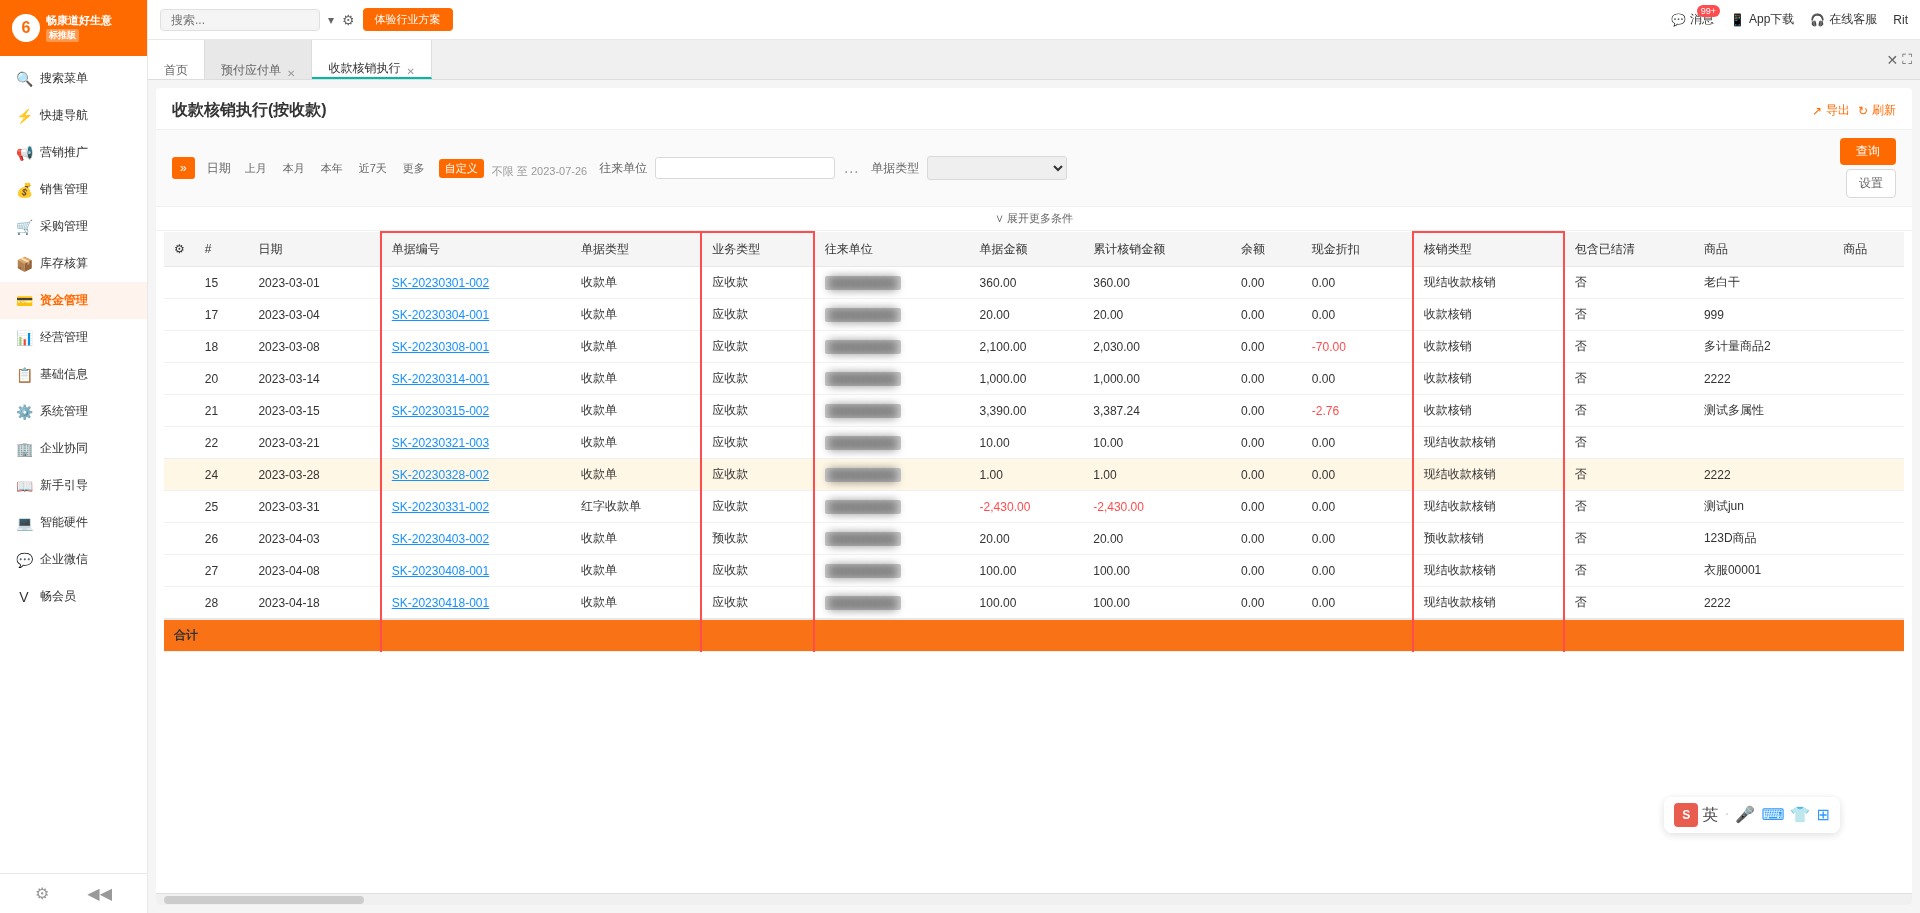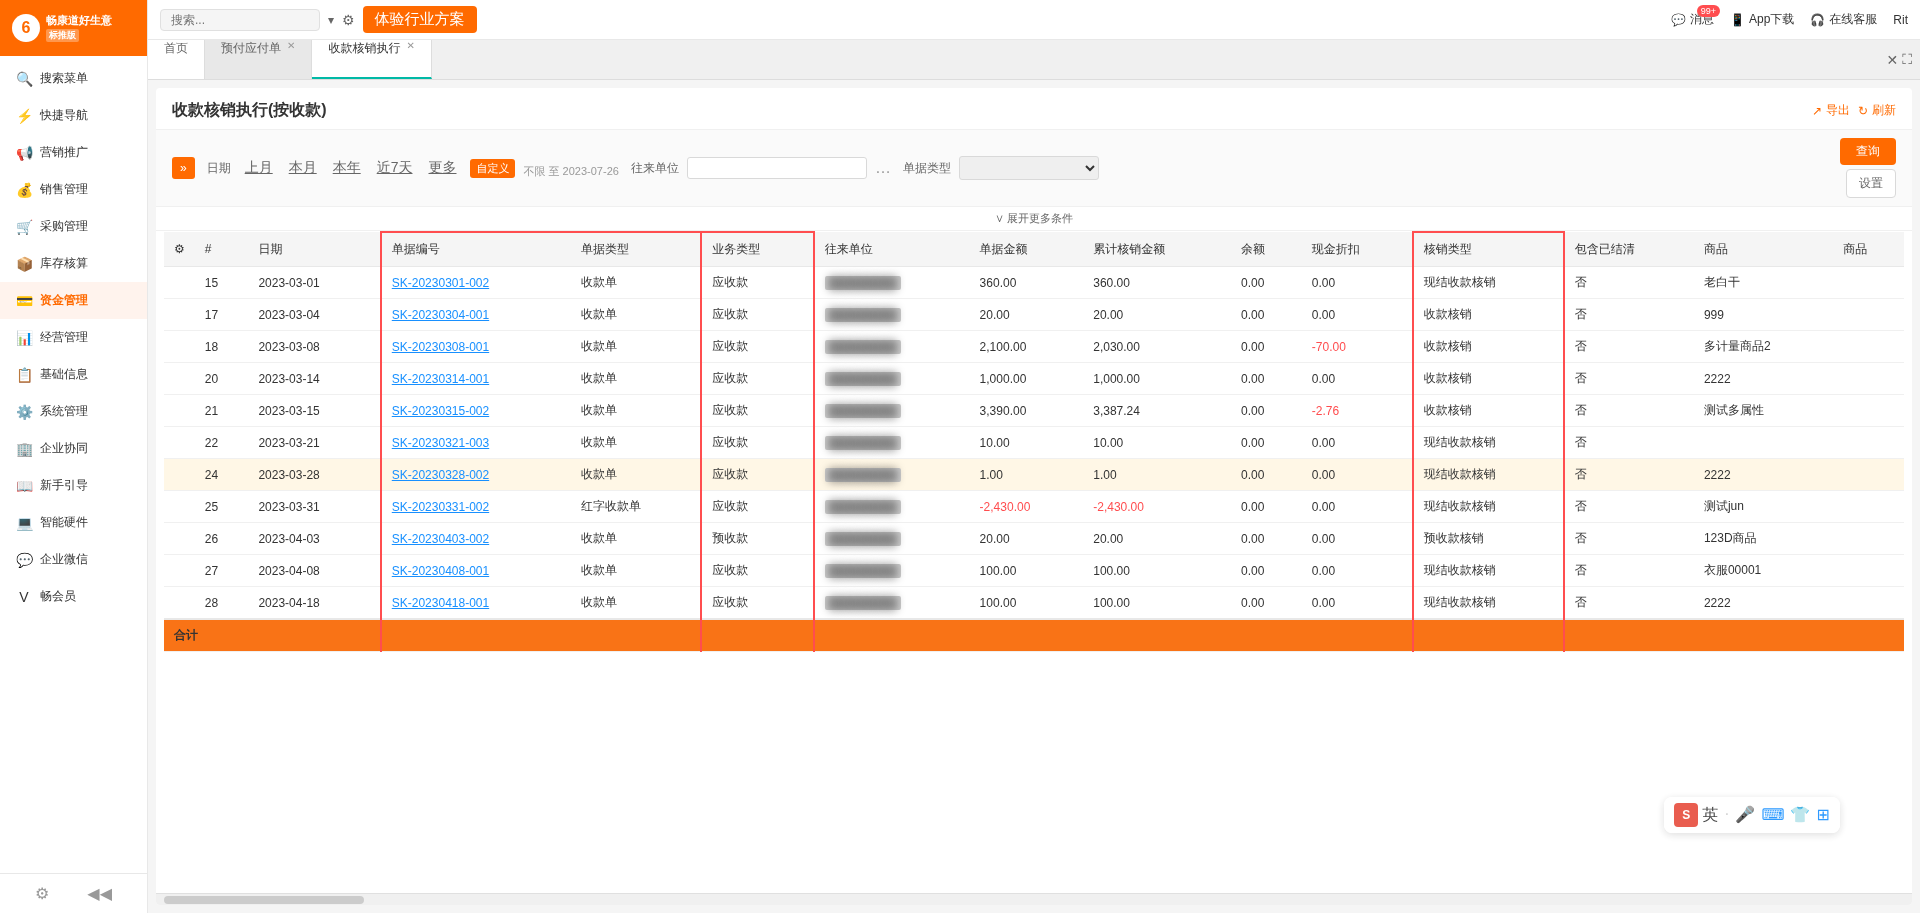--- a/index.html
+++ b/index.html
@@ -19,28 +19,28 @@
     .sidebar-bottom .icon-btn { cursor: pointer; color: #999; font-size: 16px; }
 
     
     .main { flex: 1; display: flex; flex-direction: column; overflow: hidden; }
 
     
     .topbar { height: 40px; background: #fff; border-bottom: 1px solid #e8e8e8; display: flex; align-items: center; padding: 0 12px; gap: 8px; }
     .topbar-search { background: #f5f5f5; border: 1px solid #e0e0e0; border-radius: 4px; padding: 3px 10px; font-size: 12px; width: 160px; color: #999; }
     .topbar-dropdown { color: #666; cursor: pointer; font-size: 12px; }
     .topbar-gear { color: #666; cursor: pointer; font-size: 14px; }
-    .topbar-btn { background: #ff6a00; color: #fff; border: none; border-radius: 4px; padding: 4px 12px; font-size: 15px; cursor: pointer; }
+    .topbar-btn { background: #ff6a00; color: #fff; border: none; border-radius: 4px; padding: 4px 12px; font-size: 11px; cursor: pointer; }
     .topbar-right { display: flex; align-items: center; gap: 16px; margin-left: auto; }
     .topbar-right-item { display: flex; align-items: center; gap: 4px; color: #333; font-size: 12px; cursor: pointer; position: relative; }
     .badge { background: #ff4d4f; color: #fff; border-radius: 10px; font-size: 9px; padding: 1px 4px; position: absolute; top: -6px; right: -6px; }
 
     
     .tabbar { height: 40px; background: #f0f0f0; display: flex; align-items: stretch; border-bottom: 1px solid #ddd; }
-    .tab { display: flex; align-items: flex-start; padding: 0 16px; gap: 6px; cursor: pointer; font-size: 12px; color: #666; border-right: 1px solid #ddd; background: #e8e8e8; }
+    .tab { display: flex; align-items: flex-end; padding: 0 16px; gap: 6px; cursor: pointer; font-size: 12px; color: #666; border-right: 1px solid #ddd; background: #e8e8e8; }
     .tab.active { background: #fff; color: #333; font-weight: 500; border-bottom: 2px solid #00b9a6; }
     .tab .tab-close { color: #999; font-size: 10px; cursor: pointer; }
     .tab-home { background: #fff; }
     .tabbar-actions { margin-left: auto; display: flex; align-items: center; gap: 4px; padding: 0 8px; }
     .tabbar-action-btn { color: #666; cursor: pointer; font-size: 14px; background: none; border: none; }
 
     
     .page-content { flex: 1; overflow: hidden; display: flex; flex-direction: column; background: #fff; margin: 8px; border-radius: 4px; }
 
     
@@ -48,21 +48,21 @@
     .page-title { font-size: 16px; font-weight: bold; color: #333; }
     .page-actions { display: flex; gap: 8px; }
     .action-btn { display: flex; align-items: center; gap: 4px; color: #ff6a00; cursor: pointer; font-size: 12px; border: none; background: none; }
 
     
     .filter-bar { padding: 8px 16px; background: #fafafa; border-bottom: 1px solid #f0f0f0; display: flex; align-items: center; gap: 12px; flex-wrap: wrap; }
     .filter-expand-btn { background: #ff6a00; color: #fff; border: none; border-radius: 3px; padding: 4px 8px; cursor: pointer; font-size: 12px; }
     .filter-section { display: flex; align-items: center; gap: 8px; }
     .filter-label { color: #666; font-size: 12px; white-space: nowrap; }
     .filter-date-btns { display: flex; gap: 4px; }
-    .filter-date-btn { padding: 2px 6px; font-size: 14px; color: #666; cursor: pointer; border: none; background: none; text-decoration: underline; }
+    .filter-date-btn { padding: 2px 6px; font-size: 11px; color: #666; cursor: pointer; border: none; background: none; }
     .custom-btn { background: #ff6a00; color: #fff; border: none; border-radius: 3px; padding: 2px 6px; font-size: 11px; cursor: pointer; }
     .filter-date-range { font-size: 11px; color: #999; }
     .filter-input { border: 1px solid #d9d9d9; border-radius: 3px; padding: 3px 8px; font-size: 12px; color: #333; width: 180px; }
     .filter-dots { color: #999; font-size: 16px; }
     .filter-select { border: 1px solid #d9d9d9; border-radius: 3px; padding: 3px 8px; font-size: 12px; color: #333; width: 140px; }
     .query-btn { background: #ff6a00; color: #fff; border: none; border-radius: 4px; padding: 5px 16px; font-size: 12px; cursor: pointer; }
     .set-btn { background: #fff; color: #666; border: 1px solid #d9d9d9; border-radius: 4px; padding: 5px 12px; font-size: 12px; cursor: pointer; }
     .filter-right { margin-left: auto; display: flex; flex-direction: column; gap: 4px; align-items: flex-end; }
 
     

